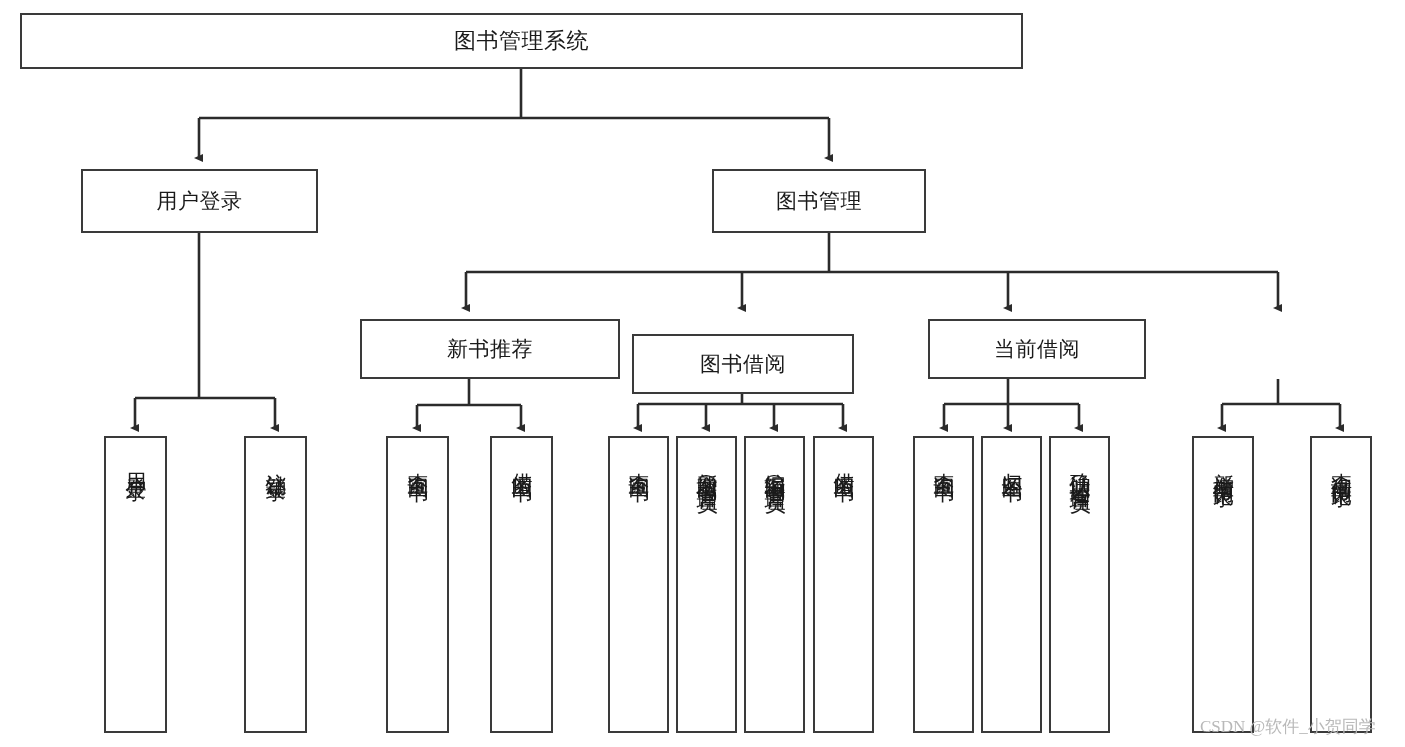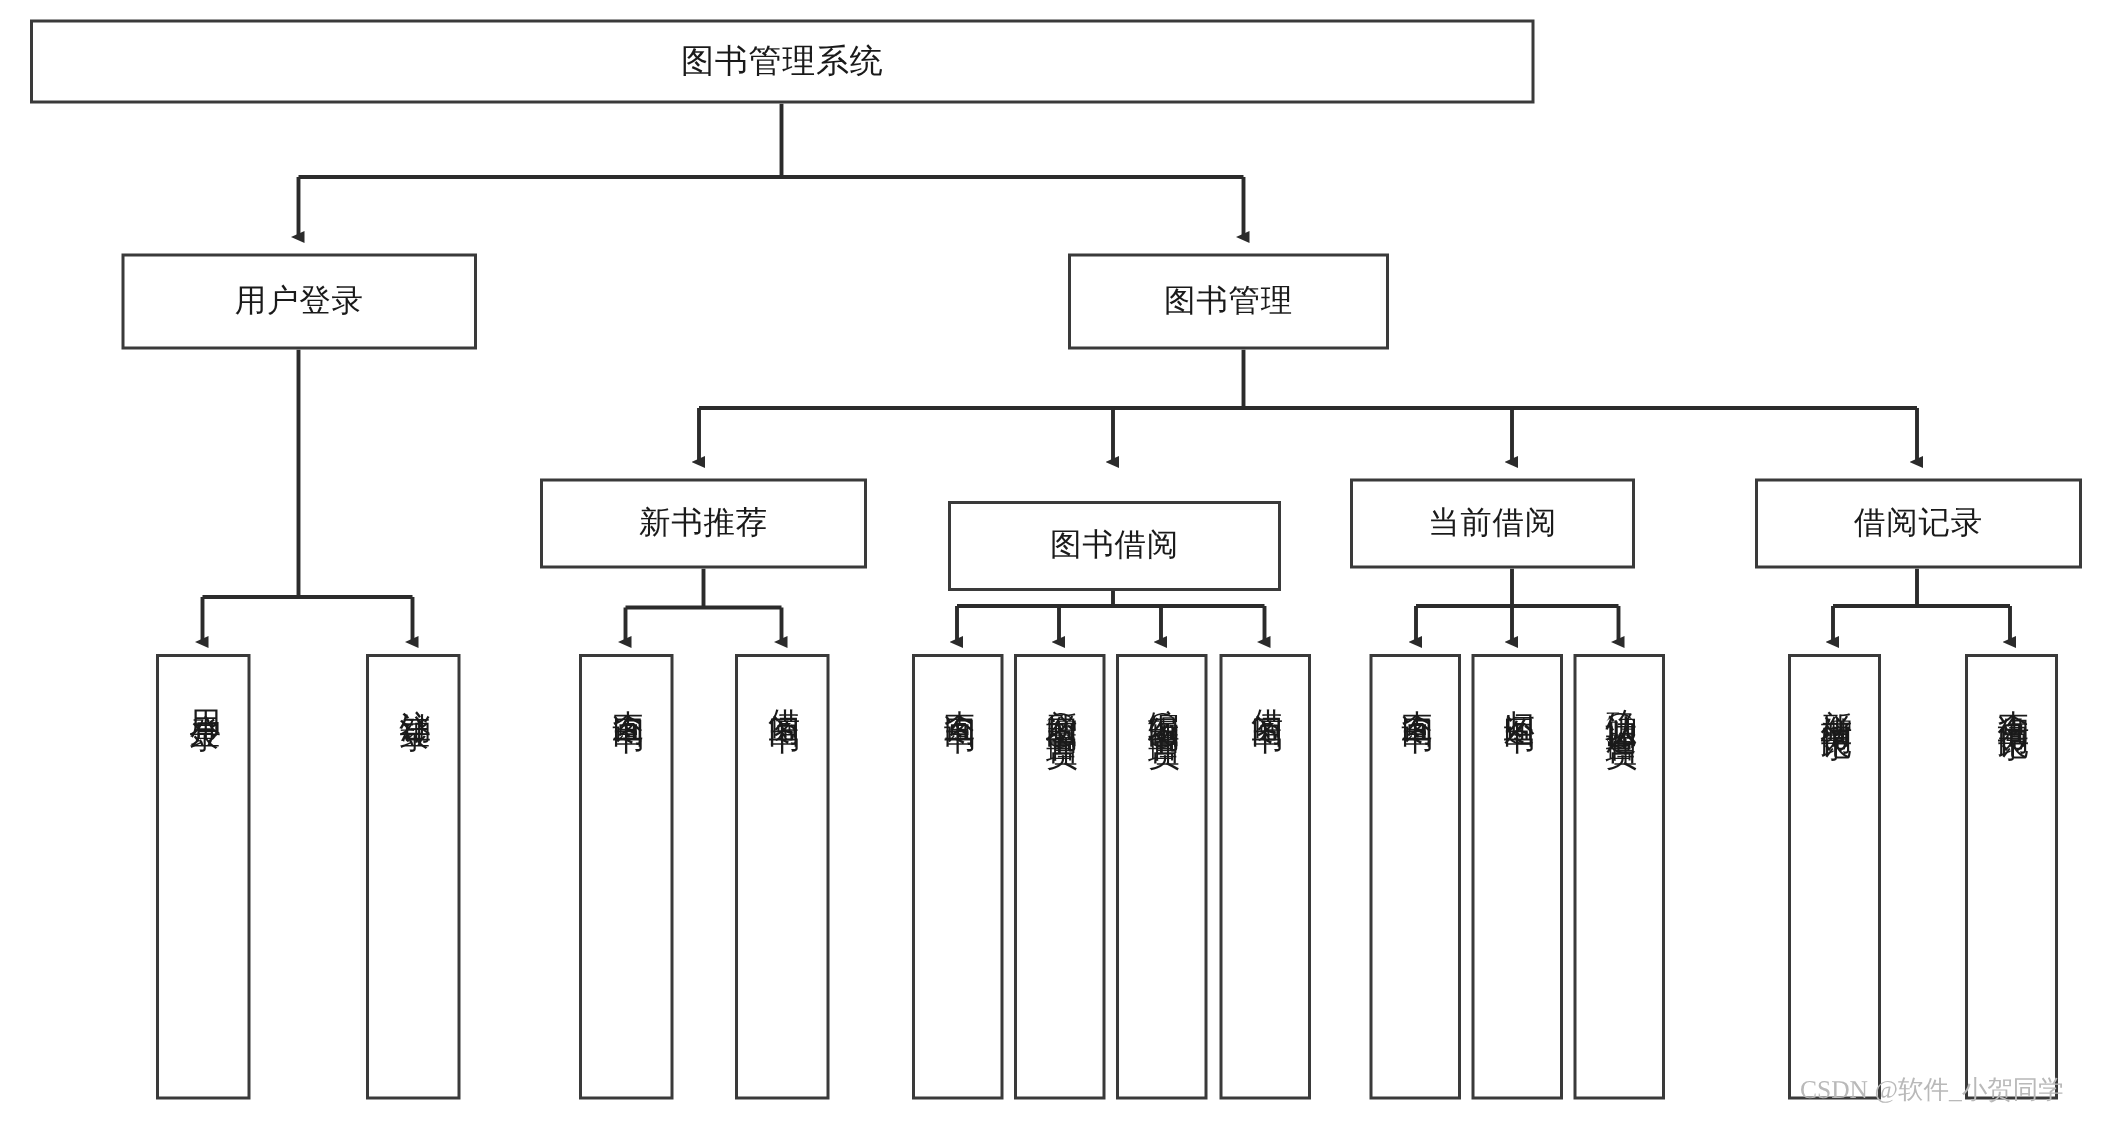--- a/index.html
+++ b/index.html
@@ -133,35 +133,32 @@
   </div>
 
   <div class="node horiz" style="left:81px; top:169px; width:237px; height:64px;">
     <span class="label">用户登录</span>
   </div>
 
   <div class="node horiz" style="left:712px; top:169px; width:214px; height:64px;">
     <span class="label">图书管理</span>
   </div>
 
-  <div class="node horiz" style="left:360px; top:319px; width:218px; height:60px;">
+  <div class="node horiz" style="left:360px; top:319px; width:260px; height:60px;">
     <span class="label">新书推荐</span>
   </div>
 
   <div class="node horiz" style="left:632px; top:334px; width:222px; height:60px;">
     <span class="label">图书借阅</span>
   </div>
 
-  <div class="node horiz" style="left:900px; top:319px; width:190px; height:60px;">
+  <div class="node horiz" style="left:928px; top:319px; width:218px; height:60px;">
     <span class="label">当前借阅</span>
   </div>
 
-  <div class="node horiz" style="left:1170px; top:319px; width:218px; height:60px;">
-    <span class="label">借阅记录</span>
-  </div>
 
   <div class="node vert" style="left:104px; top:436px; width:63px; height:297px;">
     <span class="label">用户登录</span>
   </div>
 
   <div class="node vert" style="left:244px; top:436px; width:63px; height:297px;">
     <span class="label">注销登录</span>
   </div>
 
   <div class="node vert" style="left:386px; top:436px; width:63px; height:297px;">

